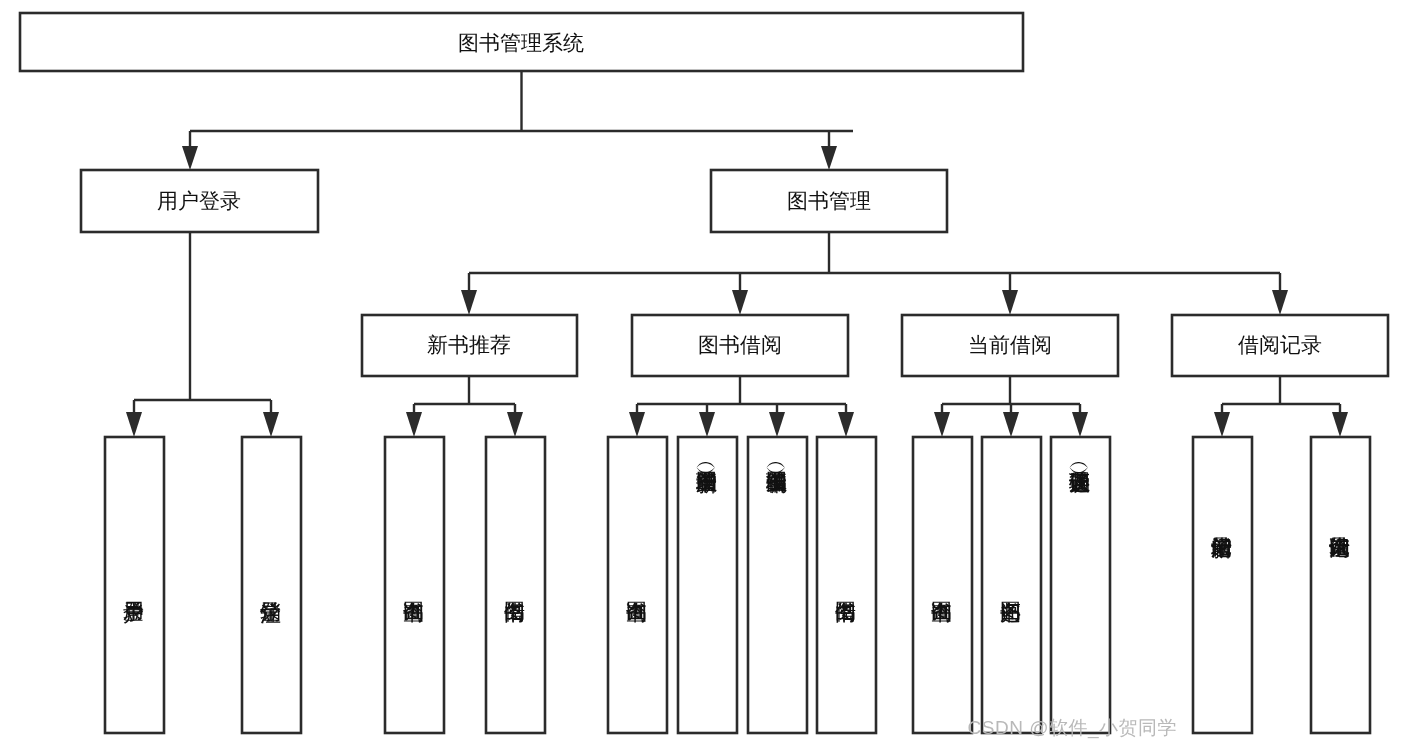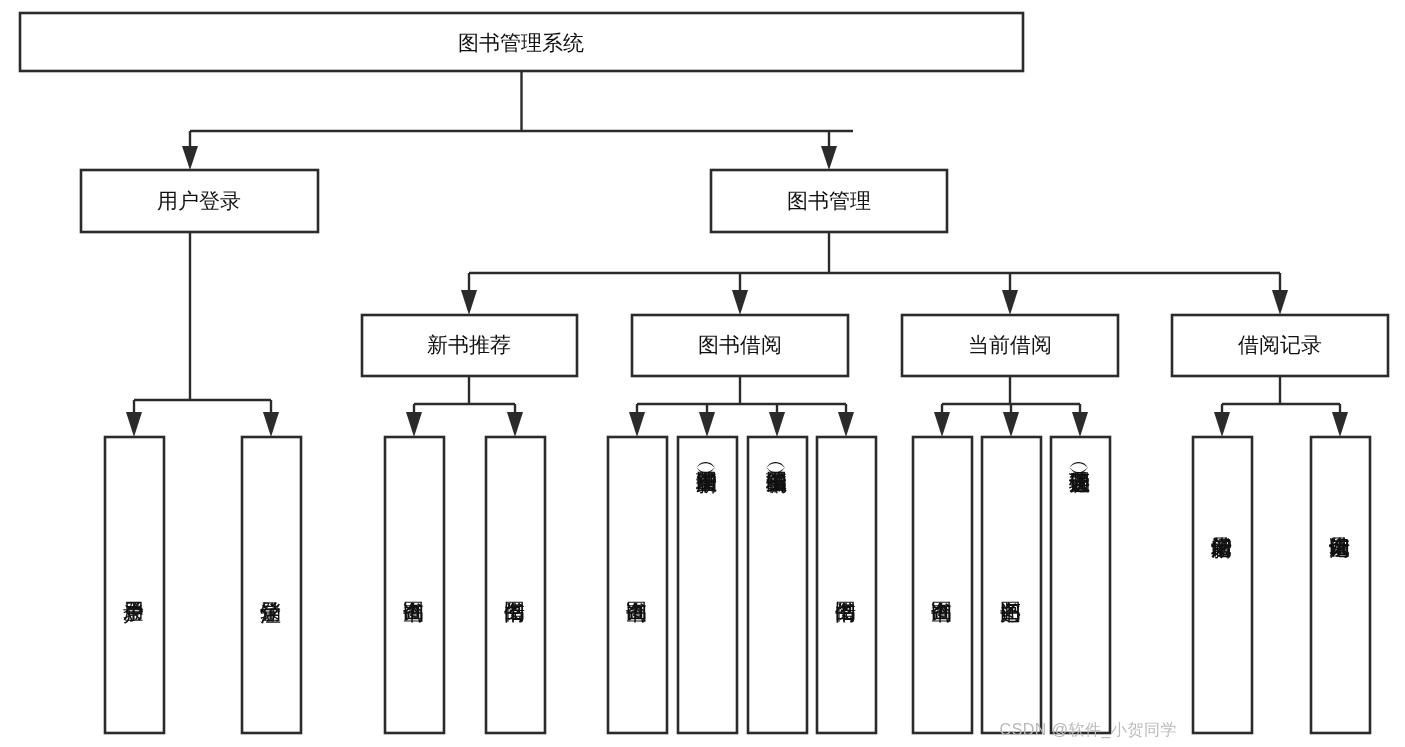--- a/index.html
+++ b/index.html
@@ -53,21 +53,21 @@
     font-family: "Liberation Sans", "DejaVu Sans", sans-serif;
     font-size: 21px;
     fill: #111111;
     text-anchor: middle;
   }
   .watermark {
     position: absolute;
     right: 8px;
     bottom: 6px;
     font-family: "Liberation Sans", "DejaVu Sans", sans-serif;
-    font-size: 16px;
+    font-size: 19px;
     color: #b9b9b9;
     letter-spacing: 0.5px;
     white-space: nowrap;
     user-select: none;
   }
 </style>
 </head>
 <body>
 
 <div id="diagram-root">

